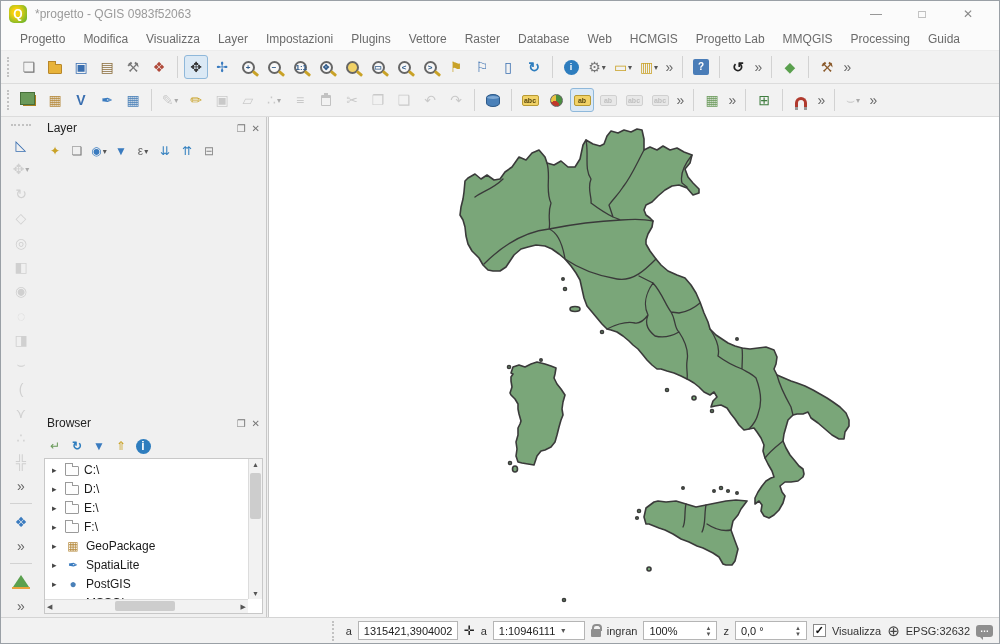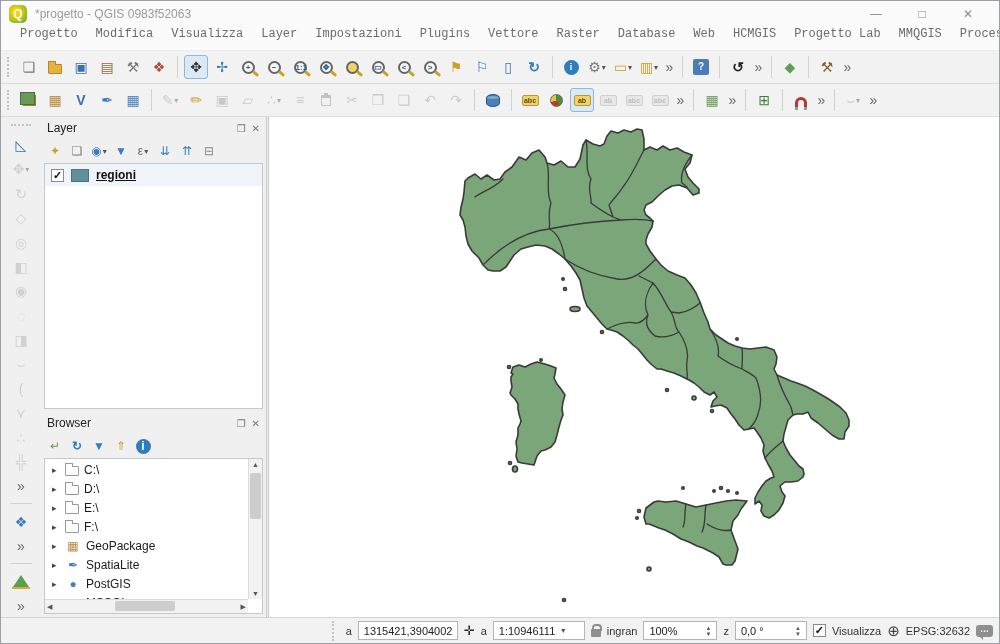--- a/index.html
+++ b/index.html
@@ -10,21 +10,21 @@
     border:1px solid #9aa0a6; overflow:hidden; position:relative;
   }
   
   .titlebar{position:absolute;left:0;top:0;right:0;height:26px;background:#fbfbfb;display:flex;align-items:center;gap:8px;padding:0 8px;}
   .qlogo{width:18px;height:18px;border-radius:5px;background:radial-gradient(circle at 40% 40%, #f7d00e 25%, #78b82a 80%);color:#fff;font-weight:bold;font-size:12px;display:flex;align-items:center;justify-content:center;}
   .wtitle{color:#9a9a9a;font-size:12px;}
   .wctrls{margin-left:auto;display:flex;gap:0;color:#8a8a8a;}
   .wbtn{width:46px;height:26px;display:flex;align-items:center;justify-content:center;font-size:12px;}
   
   .menubar{position:absolute;left:0;top:26px;right:0;height:24px;background:#fbfbfb;border-bottom:1px solid #ececec;display:flex;align-items:center;gap:0;padding:0 10px;color:#6b6b6b;}
-  .menu-item{padding:0 9px;height:24px;display:flex;white-space:nowrap;font-family:Liberation Mono, monospace;}
+  .menu-item{padding:0 9px;height:24px;display:flex;align-items:center;white-space:nowrap;}
   
   .toolbar{position:absolute;left:0;right:0;background:#f2f2f2;border-bottom:1px solid #dcdcdc;display:flex;align-items:center;gap:2px;padding:0 2px;}
   #tb1{top:50px;height:33px;}
   #tb2{top:83px;height:33px;}
   .tbtn{min-width:24px;height:24px;display:flex;align-items:center;justify-content:center;border-radius:3px;padding:0 2px;}
   .tbtn.active{background:#dbe9f5;border:1px solid #8fb8da;}
   .tbtn.disabled{opacity:.45;filter:grayscale(.7);}
   .tbtn.plain{min-width:13px;color:#666;font-size:12px;}
   .glyph{font-size:14px;line-height:1;display:inline-flex;align-items:center;justify-content:center;}
   .bold .glyph{font-weight:bold;}
@@ -482,27 +482,20 @@
         <span class="tbtn">
           <span class="glyph" style="color: rgb(46, 125, 190);">⇊</span>
         </span>
         <span class="tbtn">
           <span class="glyph" style="color: rgb(46, 125, 190);">⇈</span>
         </span>
         <span class="tbtn">
           <span class="glyph" style="color: rgb(136, 136, 136);">⊟</span>
         </span>
       </div>
-    <div class="panel-body">
-      <div class="layer-row">
-        <span class="cbox checked"></span>
-        <span class="swatch" id="layer-swatch" style="background: rgb(96, 144, 156);"></span>
-        <span class="layer-name">regioni</span>
-      </div>
-    </div>
   </div>
   <div class="panel browser">
     <div class="panel-header">
       <span>Browser</span>
       <span class="ph-btns">
         <span>❐</span>
         <span>✕</span>
       </span>
     </div>
     <div class="panel-toolbar">

